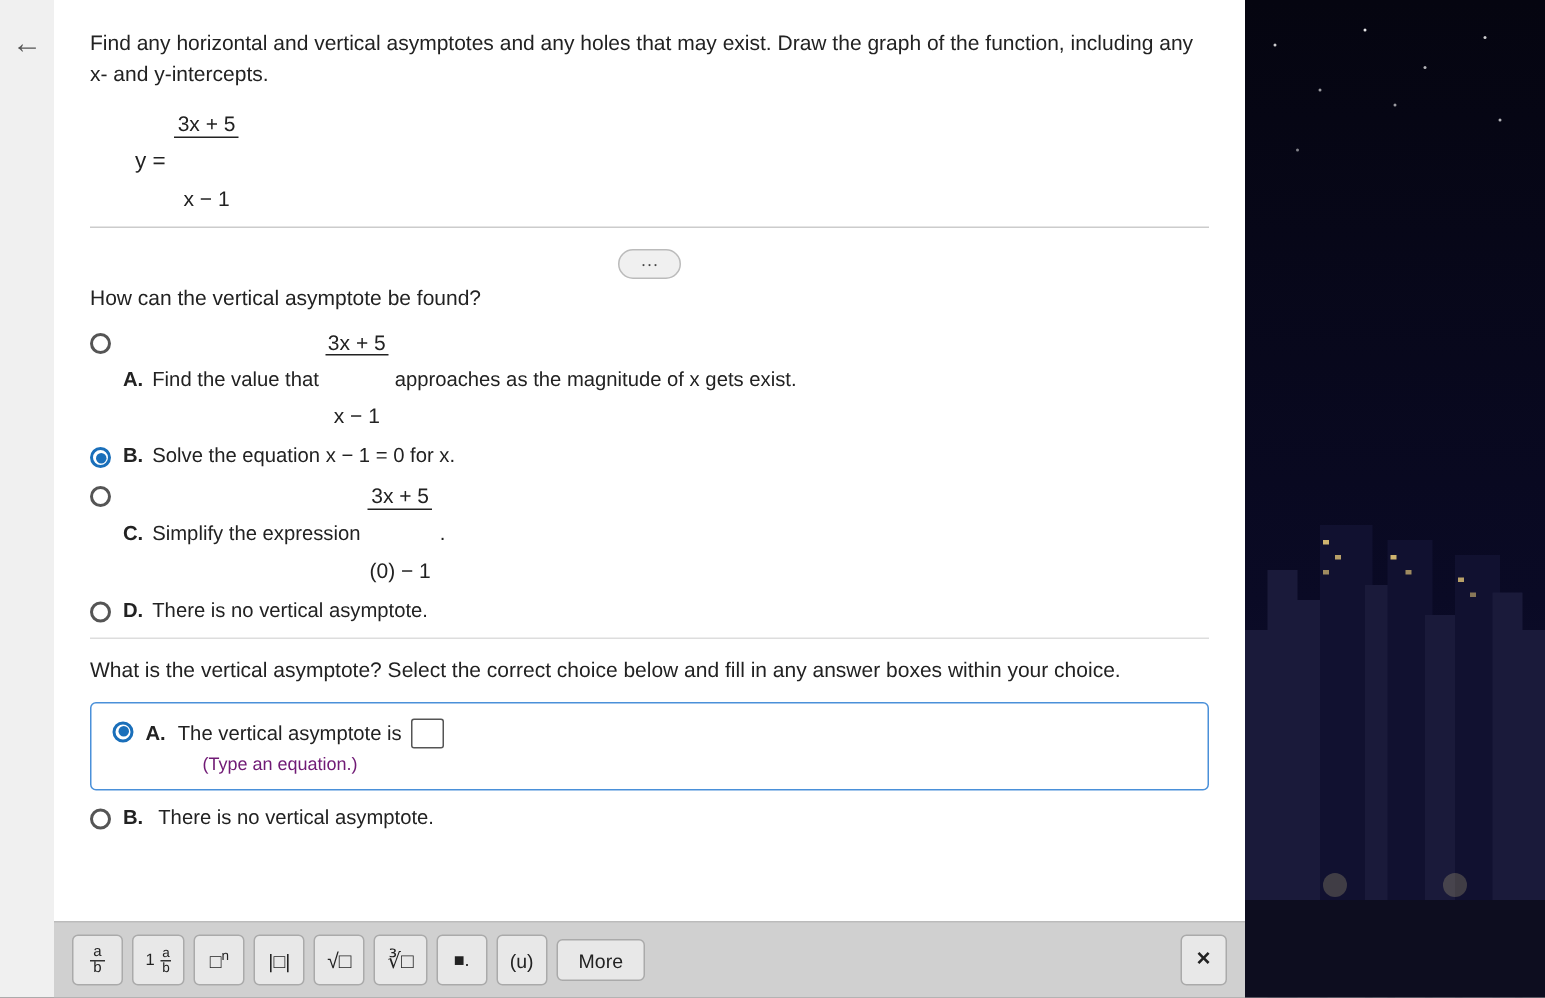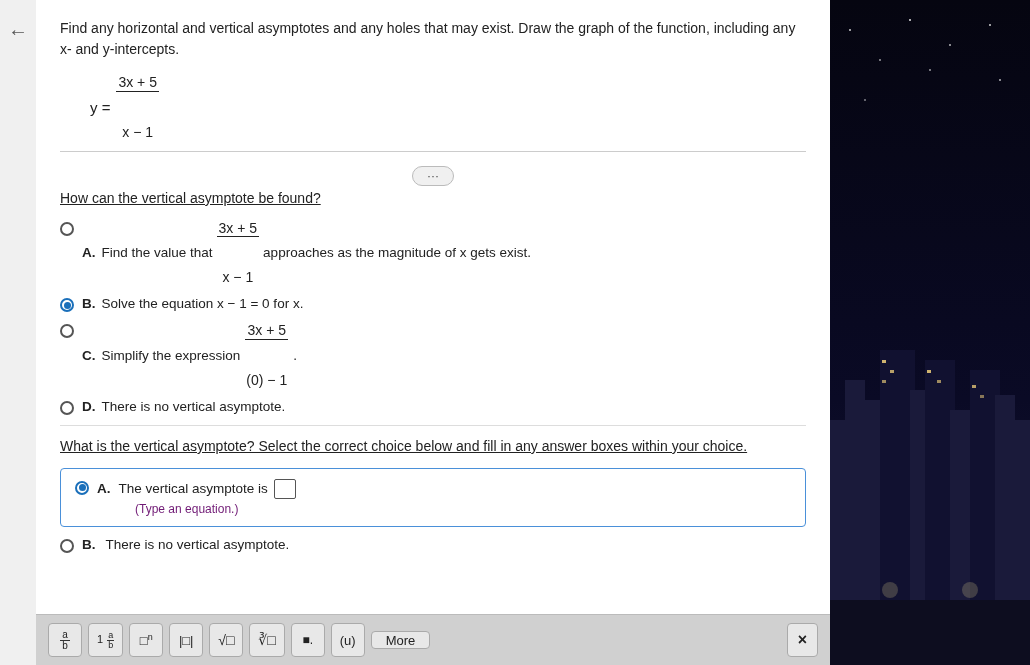--- a/index.html
+++ b/index.html
@@ -90,21 +90,20 @@
       padding: 2px 14px;
       font-size: 12px;
       cursor: pointer;
       color: #444;
     }
     .sub-question {
       font-size: 14px;
       color: #222;
       margin-bottom: 14px;
       font-weight: 500;
-      text-decoration: underline;
     }
     .option-row {
       display: flex;
       align-items: flex-start;
       gap: 8px;
       margin-bottom: 10px;
       font-size: 13.5px;
       color: #222;
     }
     .option-label {
@@ -186,21 +185,21 @@
       justify-content: center;
       color: #222;
     }
     .toolbar-more-btn {
       background: #e8e8e8;
       border: 1px solid #aaa;
       border-radius: 4px;
       padding: 4px 14px;
       font-size: 13px;
       cursor: pointer;
-      height: 18px;
+      height: 28px;
       display: flex;
       align-items: center;
       justify-content: center;
       color: #222;
     }
     .toolbar-spacer {
       flex: 1;
     }
     .toolbar-close-btn {
       background: #e8e8e8;

